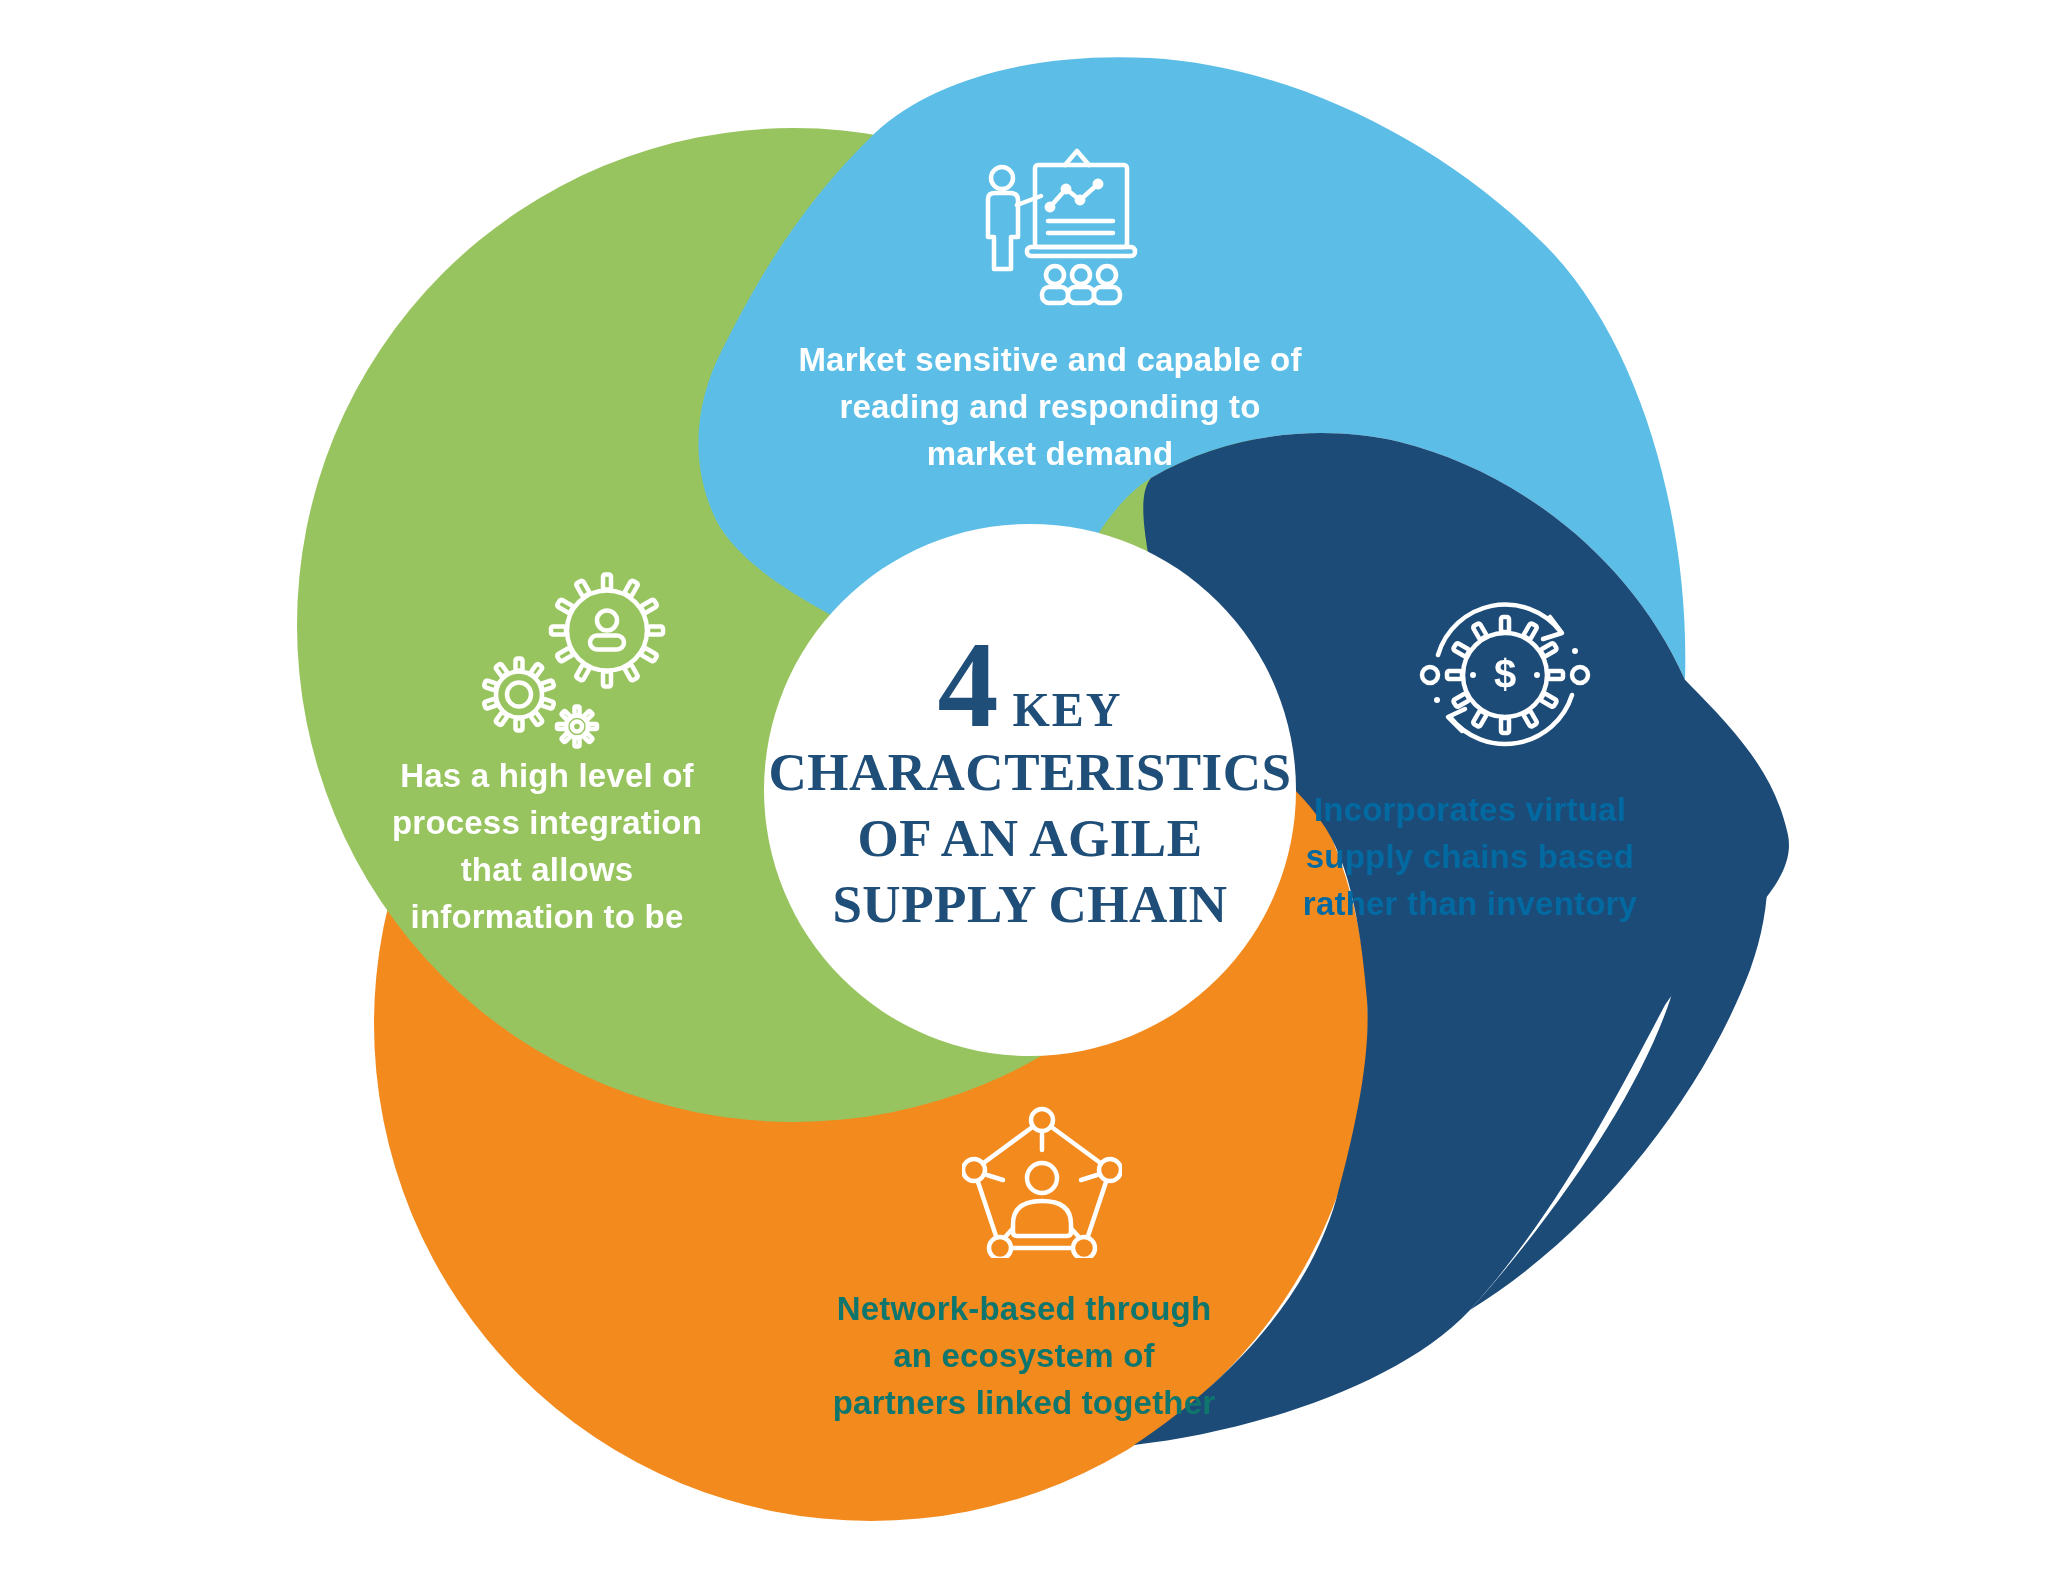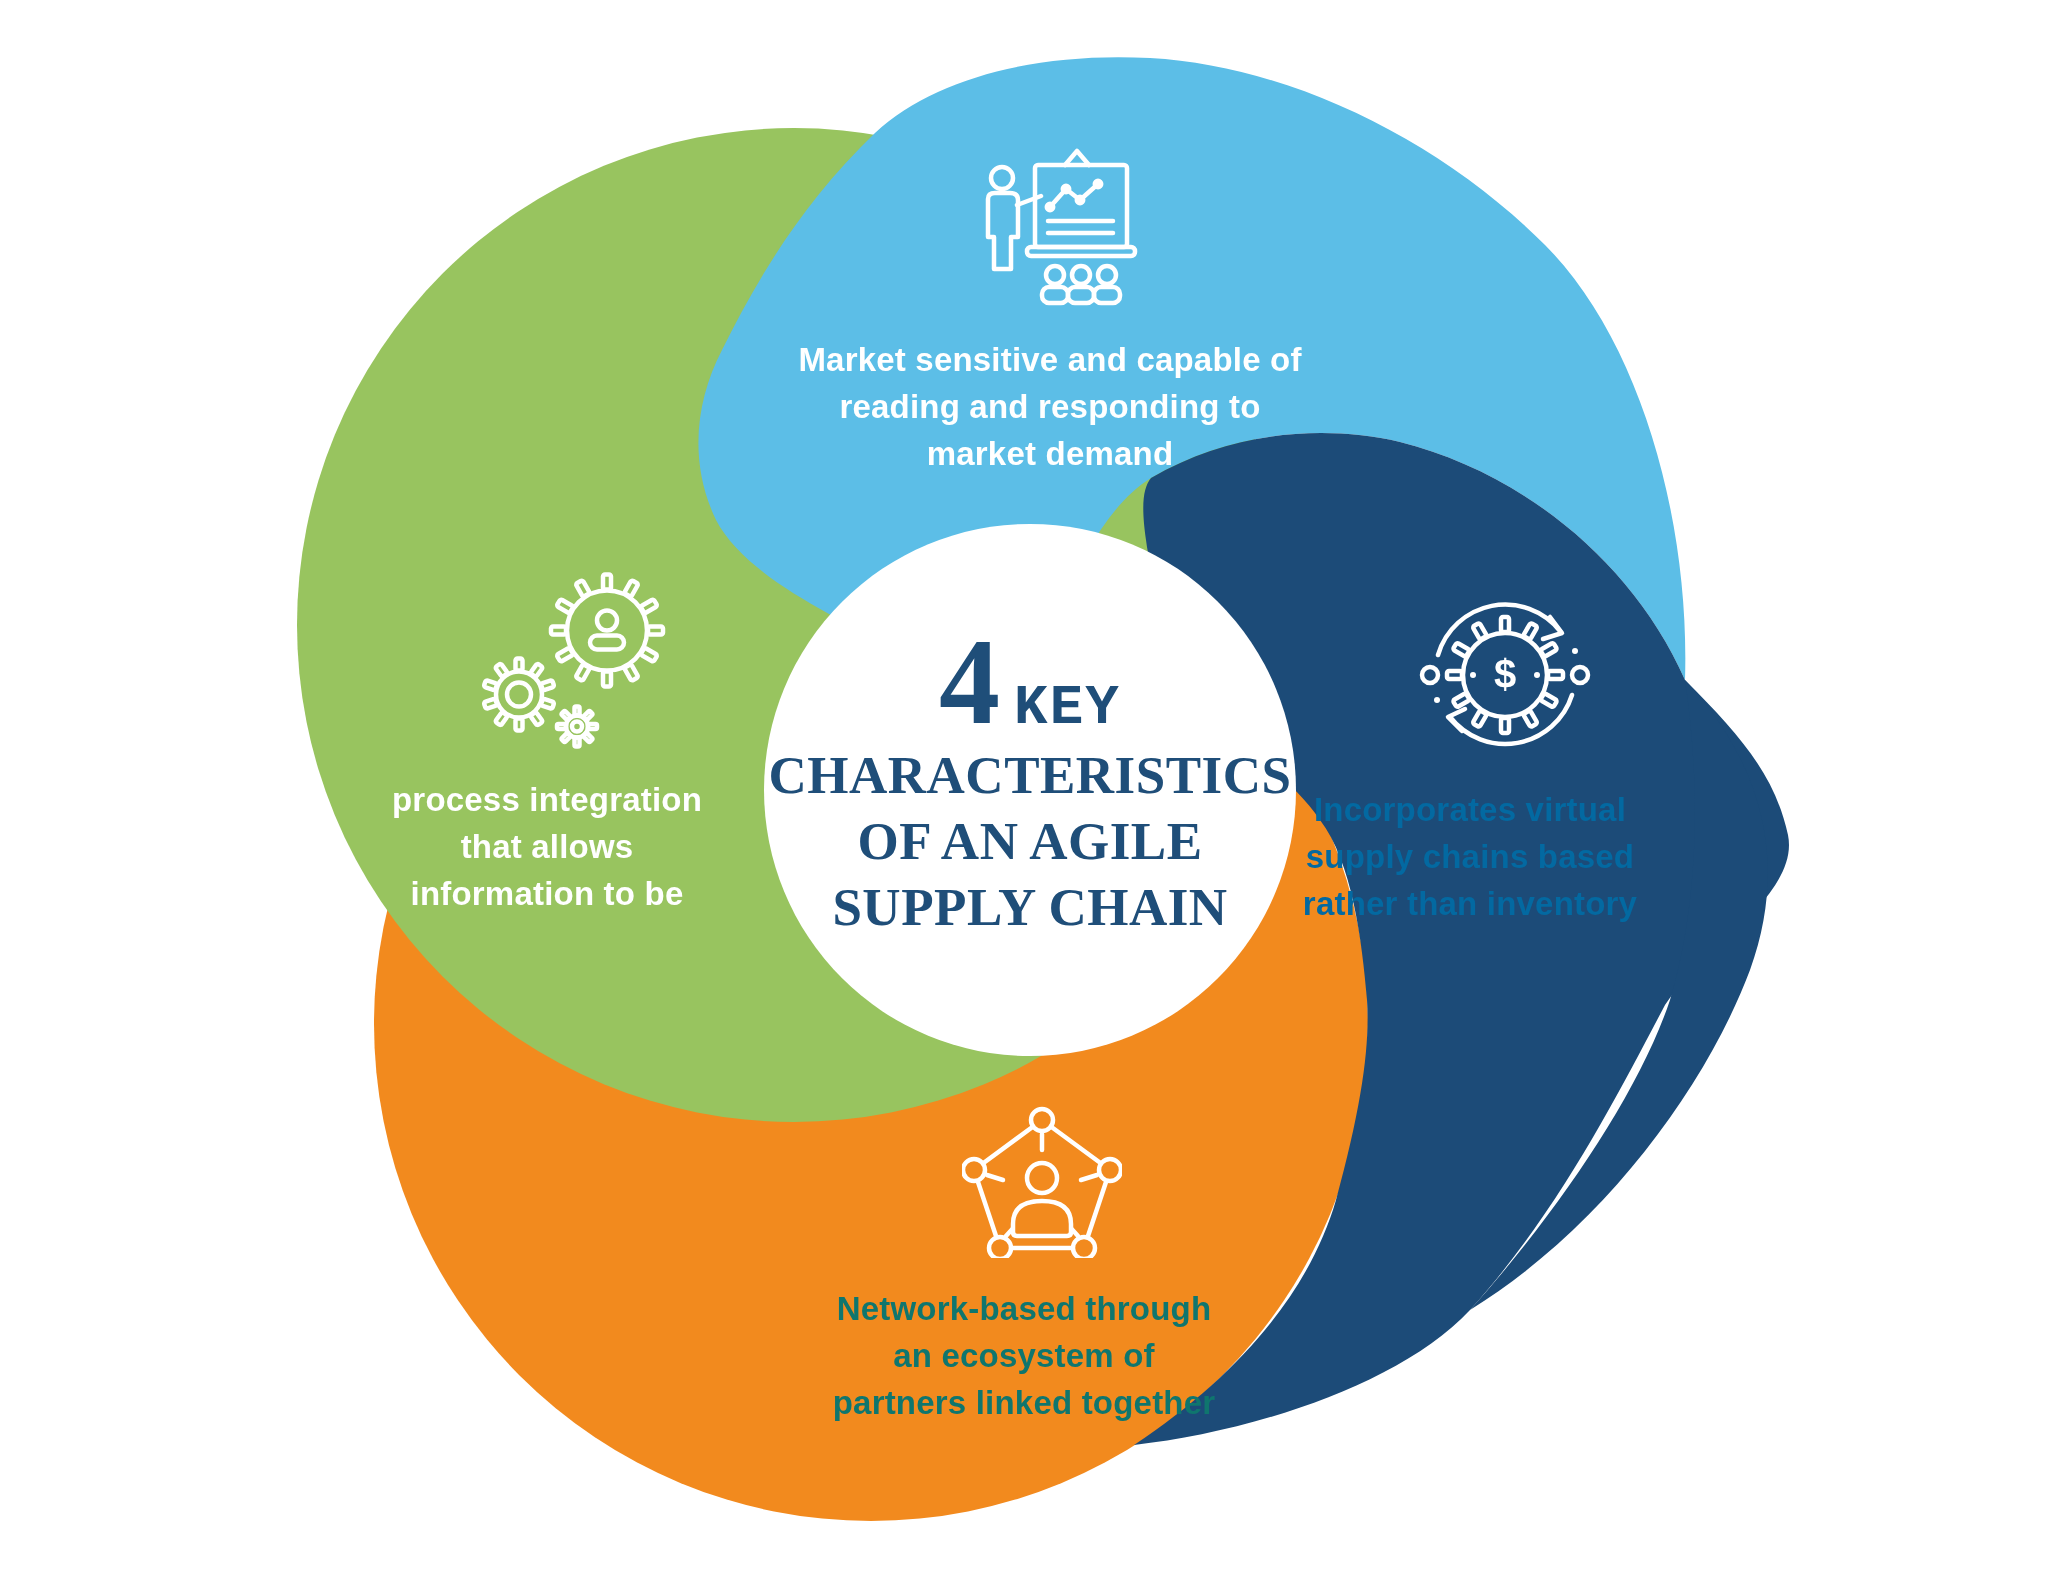--- a/index.html
+++ b/index.html
@@ -14,21 +14,21 @@
     letter-spacing:0.2px;white-space:nowrap;
   }
   .seg-text div{white-space:nowrap;}
   .icon{position:absolute;transform:translate(-50%,-50%);}
   .title{
     position:absolute;left:1030px;top:786px;transform:translate(-50%,-50%);
     width:540px;text-align:center;font-family:"Liberation Serif", serif;font-weight:bold;
   }
   .title .row1{display:flex;align-items:baseline;justify-content:center;gap:14px;margin-bottom:2px;}
   .title .num{font-size:122px;line-height:100px;}
-  .title .key{font-size:56px;letter-spacing:2px;font-family:Liberation Mono, monospace;}
+  .title .key{font-size:48px;letter-spacing:2px;}
   .title .tline{font-size:53px;line-height:66px;letter-spacing:0.5px;white-space:nowrap;}
 </style>
 </head>
 <body>
 
 <div class="stage">
 
   <svg class="swirl" viewBox="0 0 2048 1573">
 
     <circle cx="871" cy="1024" r="497" fill="#F28A1E"></circle>
@@ -93,20 +93,21 @@
     <div>rather than inventory</div>
   </div>
 
   <div class="seg-text" style="left: 1024px; top: 1355px; color: #0f766e;">
     <div>Network-based through</div>
     <div>an ecosystem of</div>
     <div>partners linked together</div>
   </div>
 
   <div class="seg-text" style="left: 547px; top: 846px; color: rgb(255, 255, 255);">
+    <div>Has a high level of</div>
     <div>process integration</div>
     <div>that allows</div>
     <div>information to be</div>
   </div>
 
   <svg class="icon" style="left:1063px;top:230px;" width="172" height="170" viewBox="0 0 172 170" fill="none" stroke="#FFFFFF" stroke-width="4.5" stroke-linecap="round" stroke-linejoin="round">
     <polyline points="88,20 100,6 112,20"></polyline>
     <rect x="58" y="20" width="92" height="82" rx="3"></rect>
     <polyline points="73,62 89,44 103,55 121,39"></polyline>
     <circle cx="73" cy="62" r="3.2"></circle>

